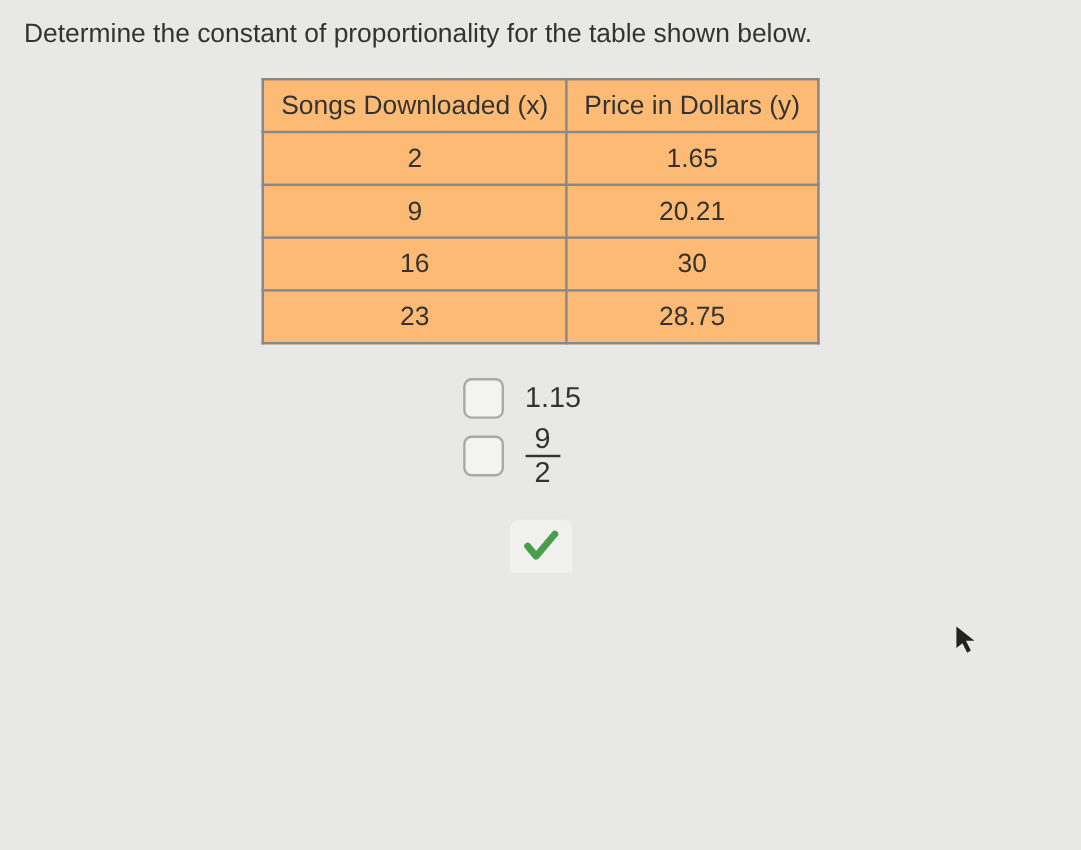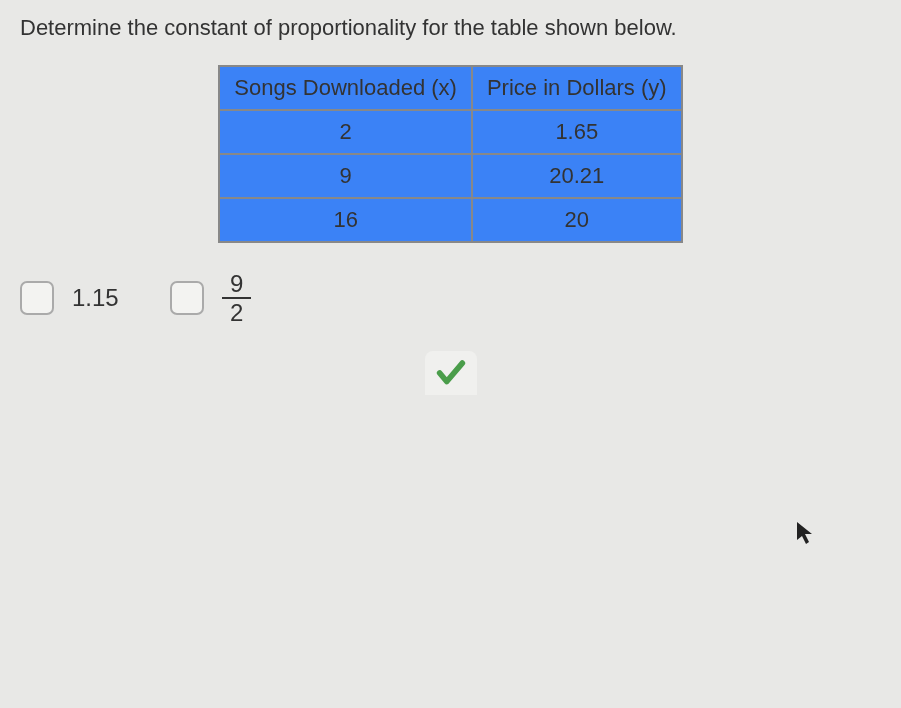--- a/index.html
+++ b/index.html
@@ -22,39 +22,40 @@
       margin-bottom: 24px;
       font-weight: 500;
     }
     .table-wrap {
       display: flex;
       justify-content: center;
       margin-bottom: 28px;
     }
     table {
       border-collapse: collapse;
-      background: #3b82f6;
+      background: #fdba74;
     }
     th, td {
       border: 2px solid #888;
       padding: 8px 14px;
       text-align: center;
       font-size: 22px;
       font-weight: 500;
       color: #333;
     }
     th {
       font-weight: 500;
       white-space: nowrap;
     }
     .options {
       display: flex;
-      flex-direction: row;
+      flex-direction: column;
       align-items: center;
-      gap: 20px;
+      gap: 4px;
+      justify-content: flex-end;
     }
     .option-row {
       display: flex;
       align-items: center;
       gap: 18px;
       width: 130px;
     }
     .checkbox {
       width: 34px;
       height: 34px;
@@ -129,21 +130,25 @@
       <tr>
         <td>2</td>
         <td>1.65</td>
       </tr>
       <tr>
         <td>9</td>
         <td>20.21</td>
       </tr>
       <tr>
         <td>16</td>
-        <td>20</td>
+        <td>30</td>
+      </tr>
+      <tr>
+        <td>23</td>
+        <td>28.75</td>
       </tr>
     </tbody>
   </table>
 </div>
 
 <div class="options">
 
   <div class="option-row">
     <div class="checkbox"></div>
     <span class="option-label">1.15</span>

